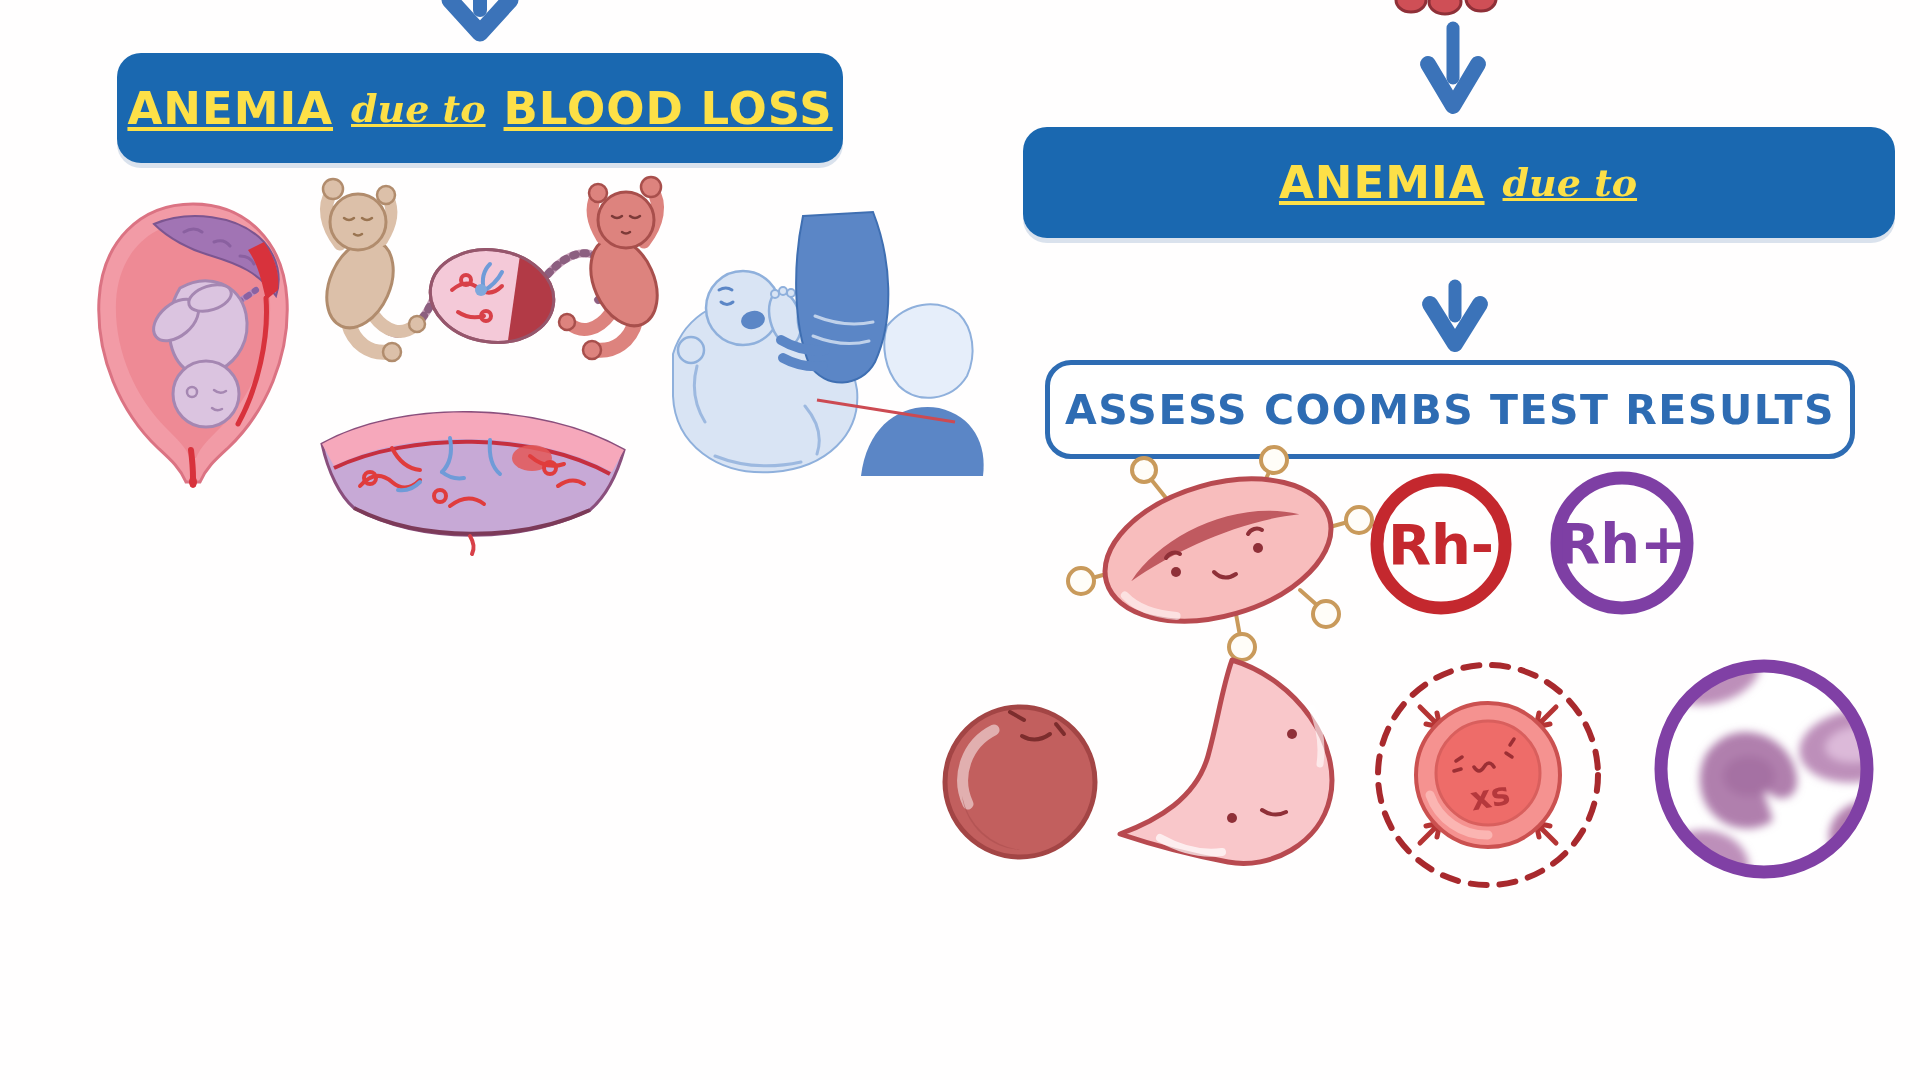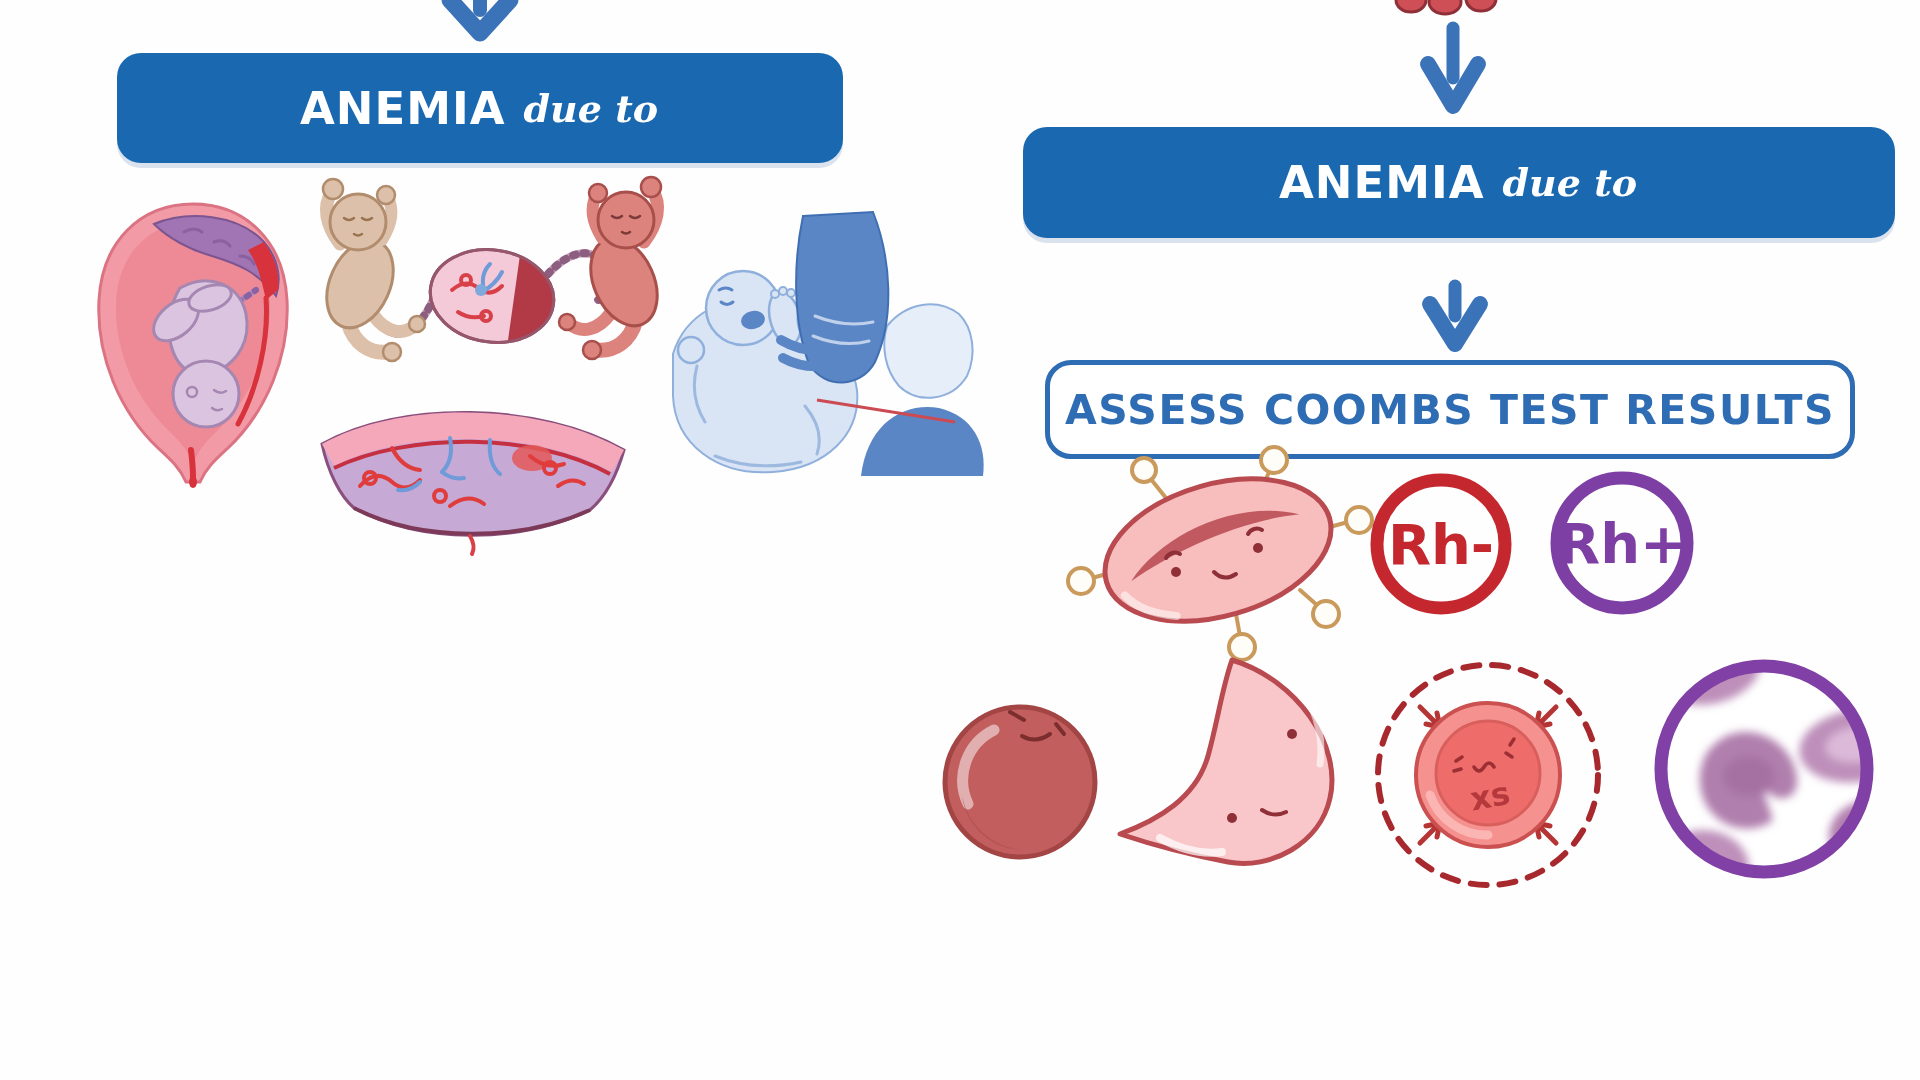--- a/index.html
+++ b/index.html
@@ -6,22 +6,23 @@
   body{width:1920px;height:1080px;overflow:hidden;font-family:"DejaVu Sans",sans-serif;}
   #canvas{position:relative;width:1920px;height:1080px;background:#fffefe;}
   .abs{position:absolute;}
   svg{overflow:visible;display:block;}
 
   .flow-box{
     position:absolute;
     background:var(--box-blue,#1a68b0);
     border-radius:24px;
     display:flex;align-items:center;justify-content:center;gap:16px;
-    color:#ffffff;
+    color:#fde047;
     box-shadow:0 5px 0 rgba(150,175,205,.35);
+    text-decoration:underline;
   }
   .flow-box .big{font-weight:bold;font-size:45px;letter-spacing:1px;white-space:nowrap;}
   .flow-box .connector{
     font-family:"DejaVu Serif",serif;font-style:italic;font-weight:bold;
     font-size:38px;padding:0 2px;white-space:nowrap;
   }
   .assess-box{
     position:absolute;box-sizing:border-box;
     background:#ffffff;
     border:5px solid var(--outline-blue,#2e6cb3);
@@ -41,20 +42,21 @@
 <div id="canvas">
 
   <svg class="abs" style="left:440px;top:0;width:80px;height:42px" viewBox="0 0 80 42">
     <line class="arrowstroke" x1="40" y1="-16" x2="40" y2="10" stroke-width="14"></line>
     <path class="arrowstroke" d="M10,0 L40,33 L70,0" stroke-width="17"></path>
   </svg>
 
   <div class="flow-box" style="left:117px;top:53px;width:726px;height:110px;">
     <span class="big">ANEMIA</span>
     <span class="connector">due to</span>
+    <span class="big">BLOOD LOSS</span>
   </div>
 
   <svg class="abs" style="left:88px;top:198px;width:210px;height:290px" viewBox="0 0 210 290">
     <path d="M105,6 C158,6 196,44 199,102 C202,158 178,214 140,250 C127,262 118,270 112,284 L98,284 C92,270 83,262 70,250 C32,214 8,158 11,102 C14,44 52,6 105,6 Z" fill="#f29ba6" stroke="#db7383" stroke-width="3"></path>
     <path d="M105,24 C148,24 180,56 182,104 C184,150 164,198 132,230 C121,241 113,248 108,260 L102,260 C97,248 89,241 78,230 C46,198 26,150 28,104 C30,56 62,24 105,24 Z" fill="#ee8a95"></path>
     <path d="M66,26 C100,12 150,16 176,44 C190,60 194,80 188,98 C170,74 150,66 124,58 C102,52 80,40 66,26 Z" fill="#a174b4" stroke="#7c5590" stroke-width="2"></path>
     <path d="M96,34 q10,-6 18,0 M126,44 q10,-4 16,4 M152,58 q10,0 14,8" stroke="#8a60a0" stroke-width="3" fill="none" stroke-linecap="round"></path>
     <path d="M176,44 C186,58 192,74 190,92 L178,102 C174,84 170,66 160,52 Z" fill="#d8323c"></path>
     <path d="M178,100 C181,140 170,190 150,226" stroke="#d8323c" stroke-width="5" fill="none" stroke-linecap="round"></path>
     <path d="M118,128 C134,112 152,104 168,92" stroke="#b48cc0" stroke-width="6" fill="none" stroke-linecap="round"></path>

